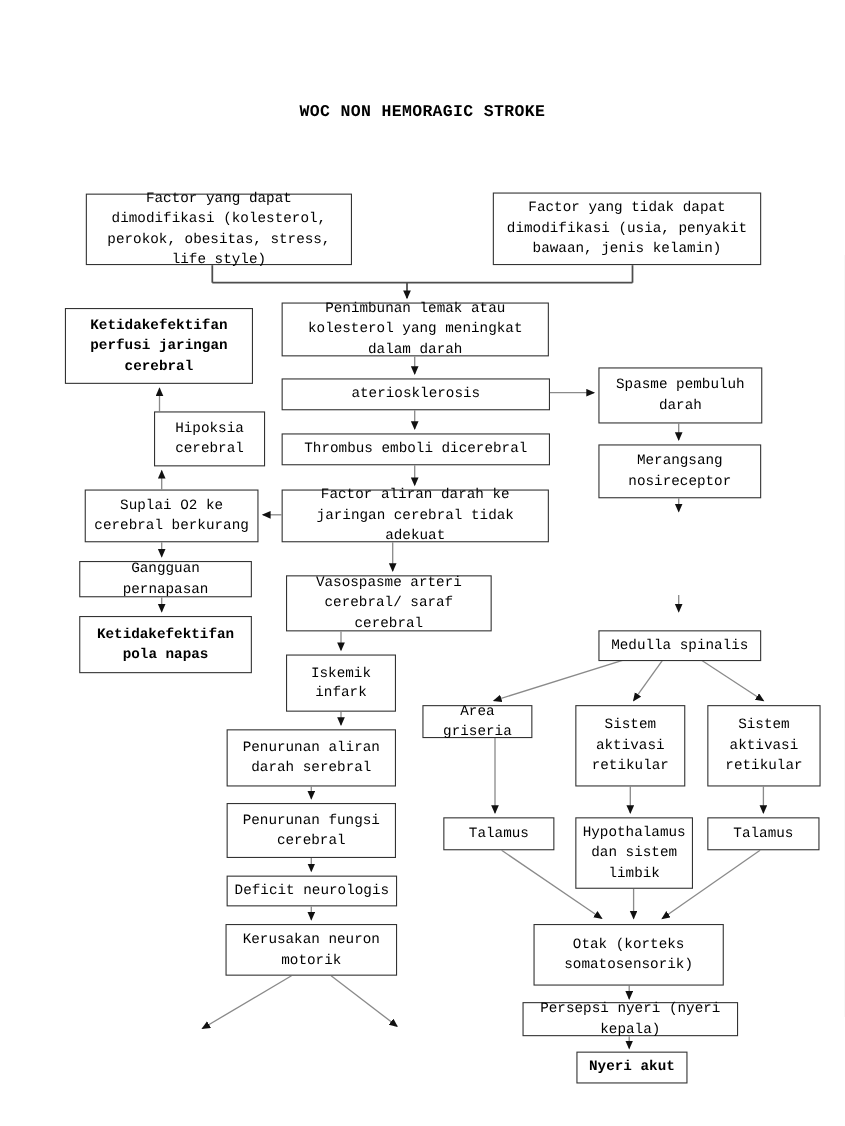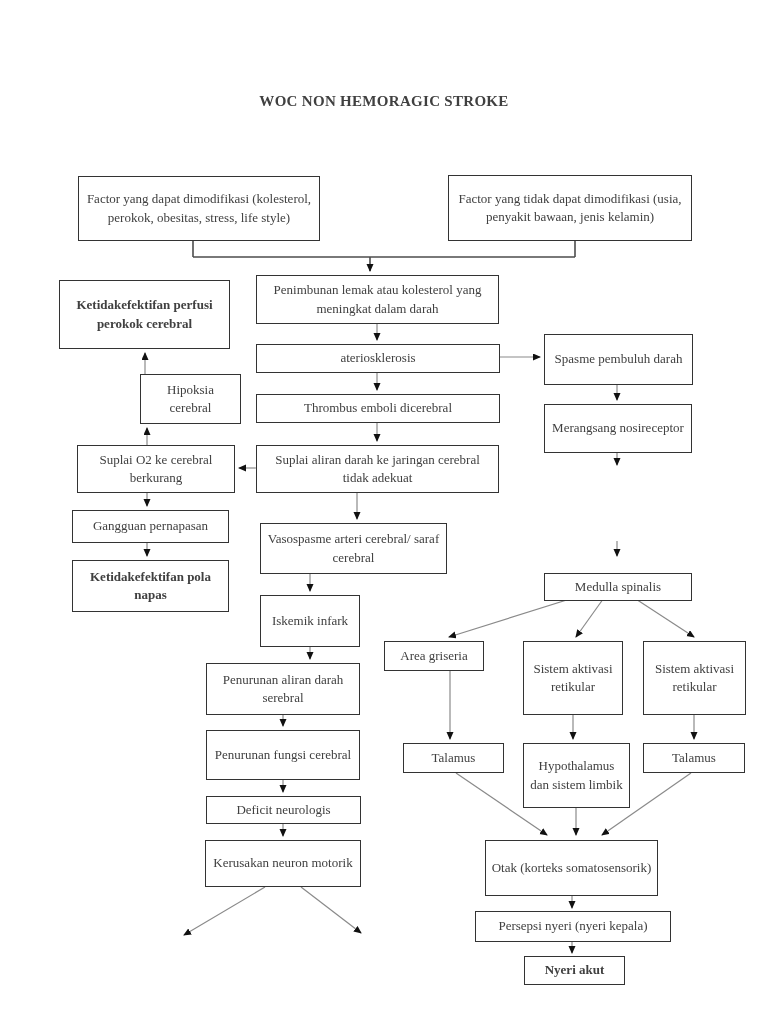--- a/index.html
+++ b/index.html
@@ -1,22 +1,22 @@
 <!DOCTYPE html>
 <html><head>
 <meta charset="utf-8">
 <style>
   html,body{margin:0;padding:0;background:#e9e9e9;}
   .page{
     position:relative;
     width:768px;height:1024px;
     margin:0 auto;
     background:#ffffff;
-    font-family:Liberation Serif, serif;
-    color:#404040;
+    font-family:Liberation Mono, monospace;
+    color:#000000;
     overflow:hidden;
   }
   .title{
     position:absolute;left:0;top:93px;width:768px;
     text-align:center;
     font-size:15px;font-weight:bold;letter-spacing:.3px;
     margin:0;
   }
   .node{
     position:absolute;
@@ -89,29 +89,29 @@
       <line x1="572" y1="942" x2="572" y2="953" marker-end="url(#ah)"></line>
     </g>
   </svg>
 
   <div class="node" style="left:78px;top:176px;width:242px;height:65px;">Factor yang dapat dimodifikasi (kolesterol, perokok, obesitas, stress, life style)</div>
   <div class="node" style="left:448px;top:175px;width:244px;height:66px;">Factor yang tidak dapat dimodifikasi (usia, penyakit bawaan, jenis kelamin)</div>
 
   <div class="node" style="left:256px;top:275px;width:243px;height:49px;">Penimbunan lemak atau kolesterol yang meningkat dalam darah</div>
   <div class="node" style="left:256px;top:344px;width:244px;height:29px;">ateriosklerosis</div>
   <div class="node" style="left:256px;top:394px;width:244px;height:29px;">Thrombus emboli dicerebral</div>
-  <div class="node" style="left:256px;top:445px;width:243px;height:48px;">Suplai aliran darah ke jaringan cerebral tidak adekuat</div>
+  <div class="node" style="left:256px;top:445px;width:243px;height:48px;">Factor aliran darah ke jaringan cerebral tidak adekuat</div>
   <div class="node" style="left:260px;top:523px;width:187px;height:51px;">Vasospasme arteri cerebral/ saraf cerebral</div>
   <div class="node" style="left:260px;top:595px;width:100px;height:52px;">Iskemik infark</div>
   <div class="node" style="left:206px;top:663px;width:154px;height:52px;">Penurunan aliran darah serebral</div>
   <div class="node" style="left:206px;top:730px;width:154px;height:50px;">Penurunan fungsi cerebral</div>
   <div class="node" style="left:206px;top:796px;width:155px;height:28px;">Deficit neurologis</div>
   <div class="node" style="left:205px;top:840px;width:156px;height:47px;">Kerusakan neuron motorik</div>
 
-  <div class="node diagnosis" style="left:59px;top:280px;width:171px;height:69px;">Ketidakefektifan perfusi perokok cerebral</div>
+  <div class="node diagnosis" style="left:59px;top:280px;width:171px;height:69px;">Ketidakefektifan perfusi jaringan cerebral</div>
   <div class="node" style="left:100px;top:374px;width:101px;height:50px;margin-left:40px;">Hipoksia cerebral</div>
   <div class="node" style="left:77px;top:445px;width:158px;height:48px;">Suplai O2 ke cerebral berkurang</div>
   <div class="node" style="left:72px;top:510px;width:157px;height:33px;">Gangguan pernapasan</div>
   <div class="node diagnosis" style="left:72px;top:560px;width:157px;height:52px;">Ketidakefektifan pola napas</div>
 
   <div class="node" style="left:544px;top:404px;width:148px;height:49px;">Merangsang nosireceptor</div>
   <div class="node" style="left:544px;top:334px;width:149px;height:51px;">Spasme pembuluh darah</div>
   <div class="node" style="left:544px;top:573px;width:148px;height:28px;">Medulla spinalis</div>
   <div class="node" style="left:384px;top:641px;width:100px;height:30px;">Area griseria</div>
   <div class="node" style="left:523px;top:641px;width:100px;height:74px;">Sistem aktivasi retikular</div>

